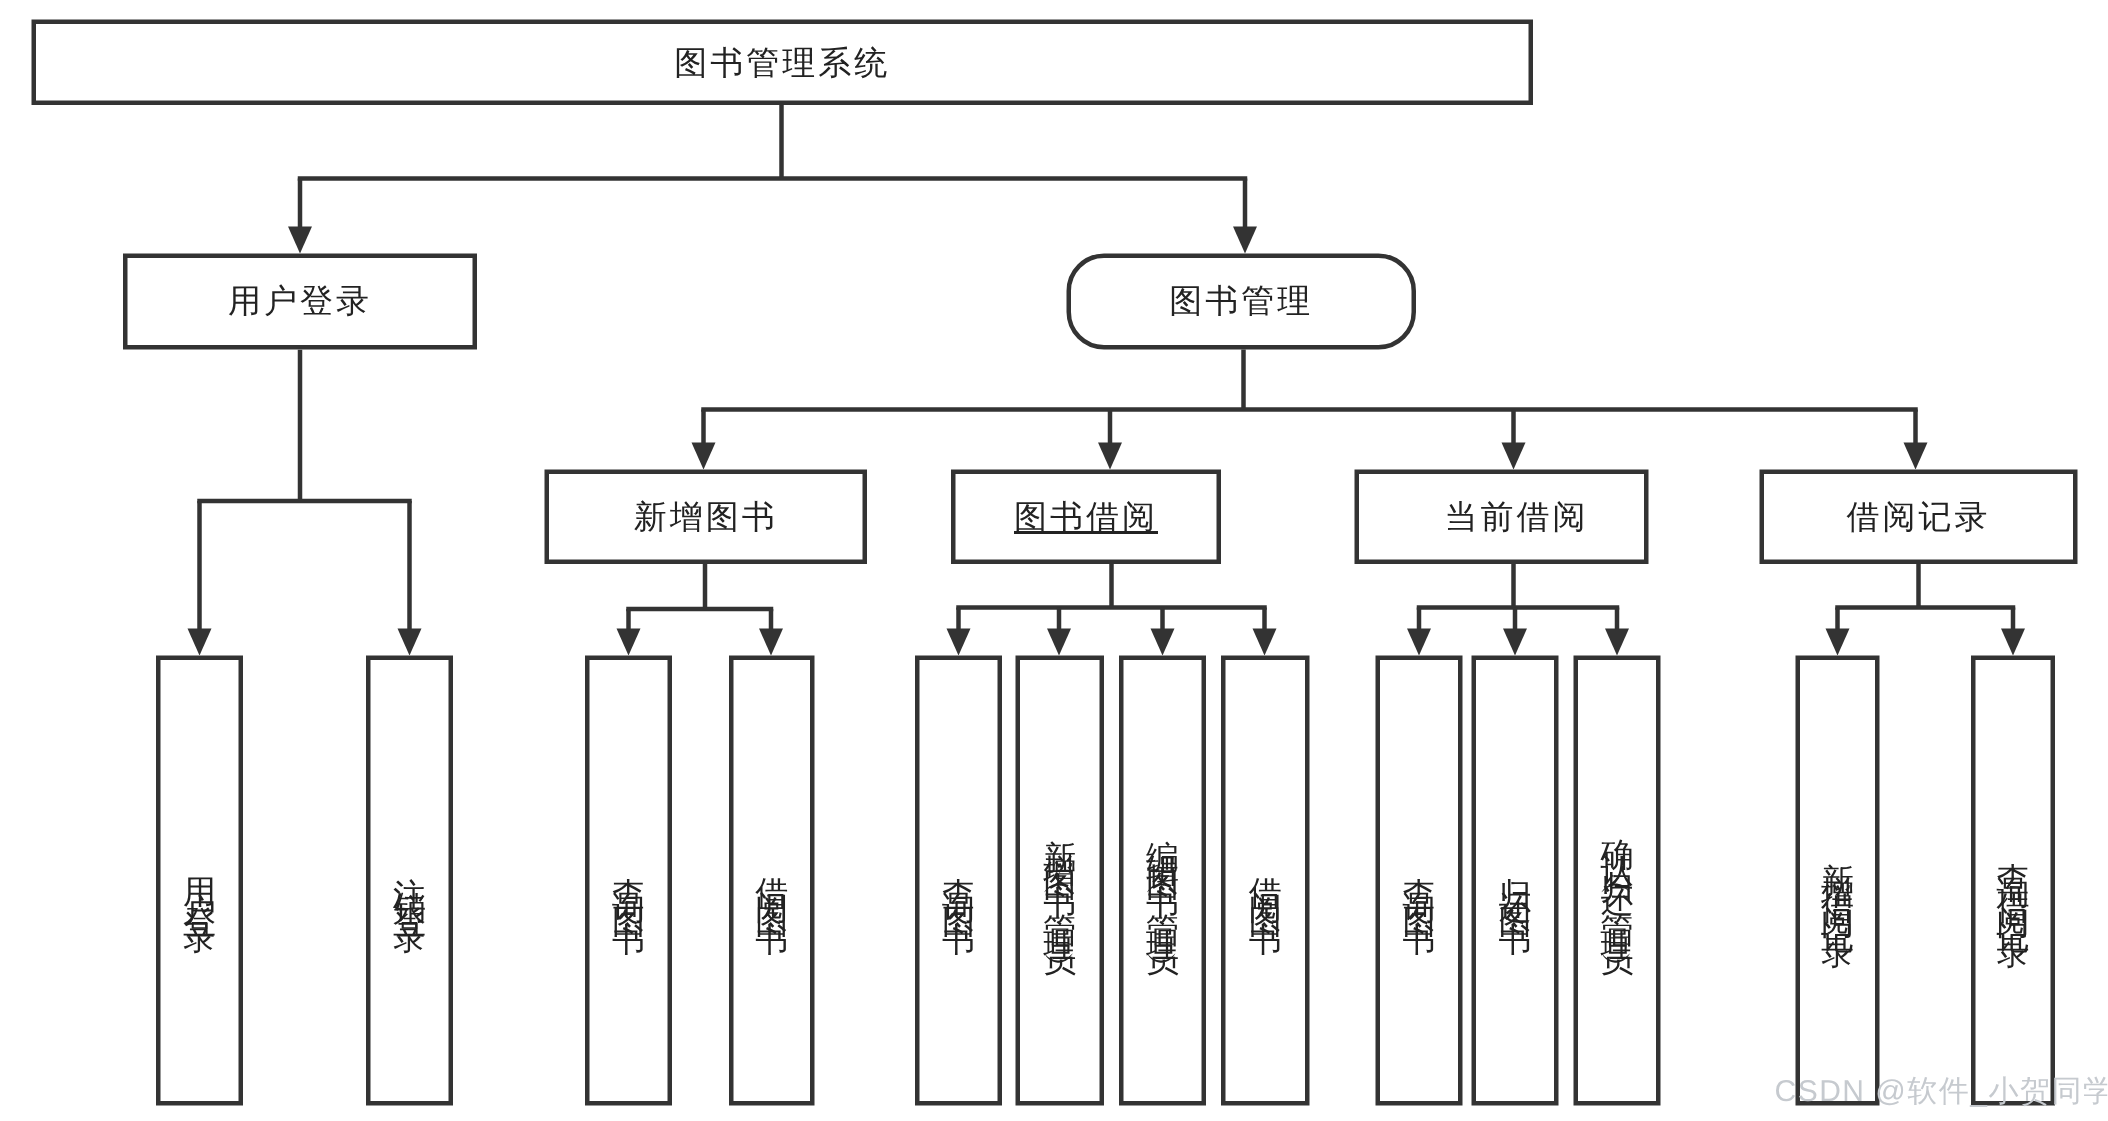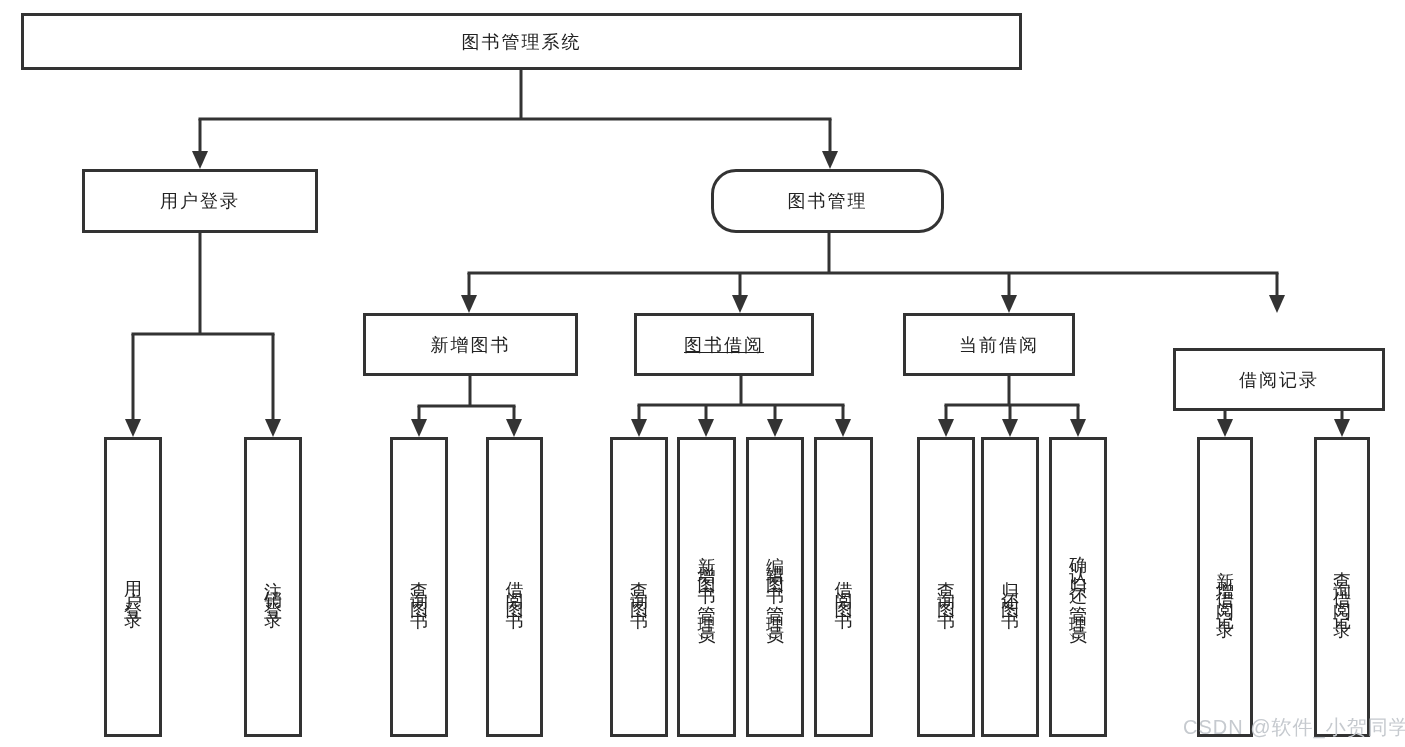--- a/index.html
+++ b/index.html
@@ -23,21 +23,21 @@
     box-sizing: border-box;
     background: #ffffff;
     border: 3px solid #333333;
     display: flex;
     align-items: center;
     justify-content: center;
     z-index: 1;
     color: #222222;
   }
   .node .node-label {
-    font-size: 18px;
+    font-size: 22px;
     letter-spacing: 2px;
     white-space: nowrap;
     text-align: right;
   }
   .node.vertical .node-label {
     writing-mode: vertical-rl;
     text-orientation: mixed;
     letter-spacing: 10px;
     line-height: 1;
     white-space: normal;
@@ -120,24 +120,24 @@
       </div>
       <div class="node" style="left: 711px; top: 169px; width: 233px; height: 64px; border-radius: 25px;">
         <span class="node-label">图书管理</span>
       </div>
       <div class="node" style="left: 363px; top: 313px; width: 215px; height: 63px;">
         <span class="node-label">新增图书</span>
       </div>
       <div class="node" style="left: 634px; top: 313px; width: 180px; height: 63px; text-decoration: underline;">
         <span class="node-label">图书借阅</span>
       </div>
-      <div class="node" style="left: 903px; top: 313px; width: 172px; height: 63px; padding-left: 20px;">
+      <div class="node" style="left: 903px; top: 313px; width: 196px; height: 63px; padding-left: 20px;">
         <span class="node-label">当前借阅</span>
       </div>
-      <div class="node" style="left: 1173px; top: 313px; width: 212px; height: 63px; margin-top: 35px;">
+      <div class="node" style="left: 1173px; top: 313px; width: 212px; height: 63px;">
         <span class="node-label">借阅记录</span>
       </div>
       <div class="node vertical" style="left: 104px; top: 437px; width: 58px; height: 300px;">
         <span class="node-label">用户登录</span>
       </div>
       <div class="node vertical" style="left: 244px; top: 437px; width: 58px; height: 300px;">
         <span class="node-label">注销登录</span>
       </div>
       <div class="node vertical" style="left: 390px; top: 437px; width: 58px; height: 300px;">
         <span class="node-label">查询图书</span>

